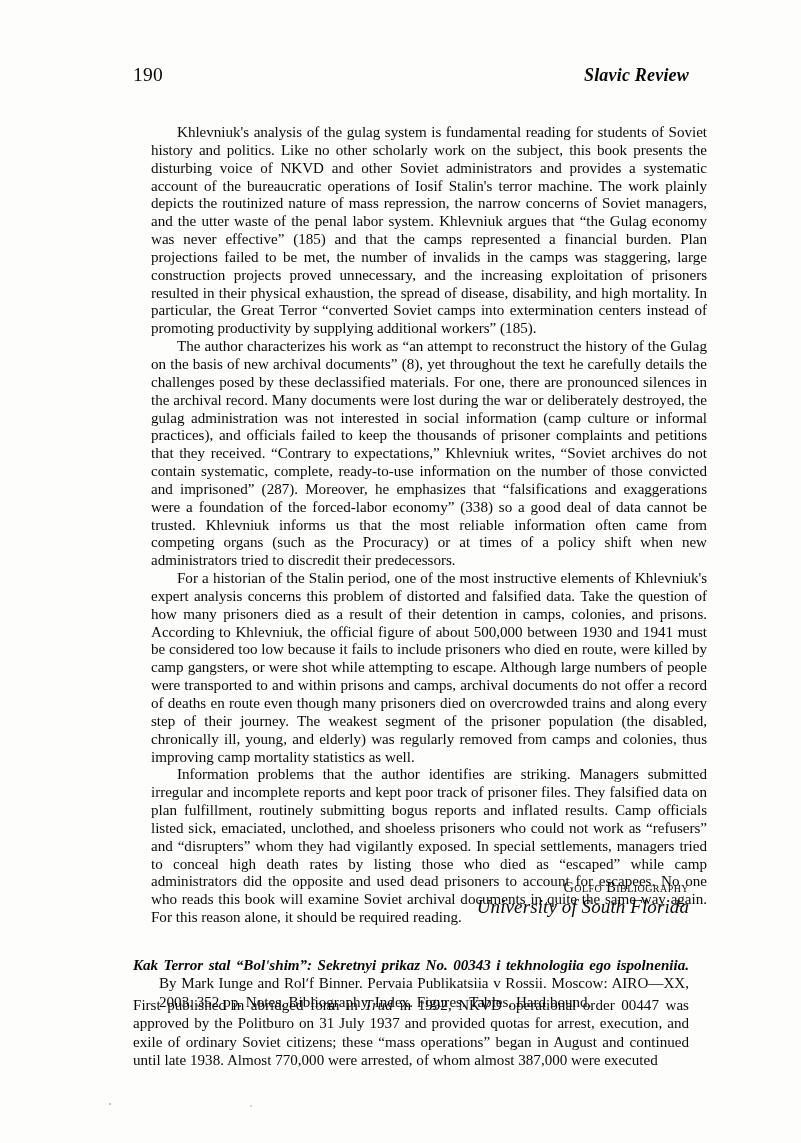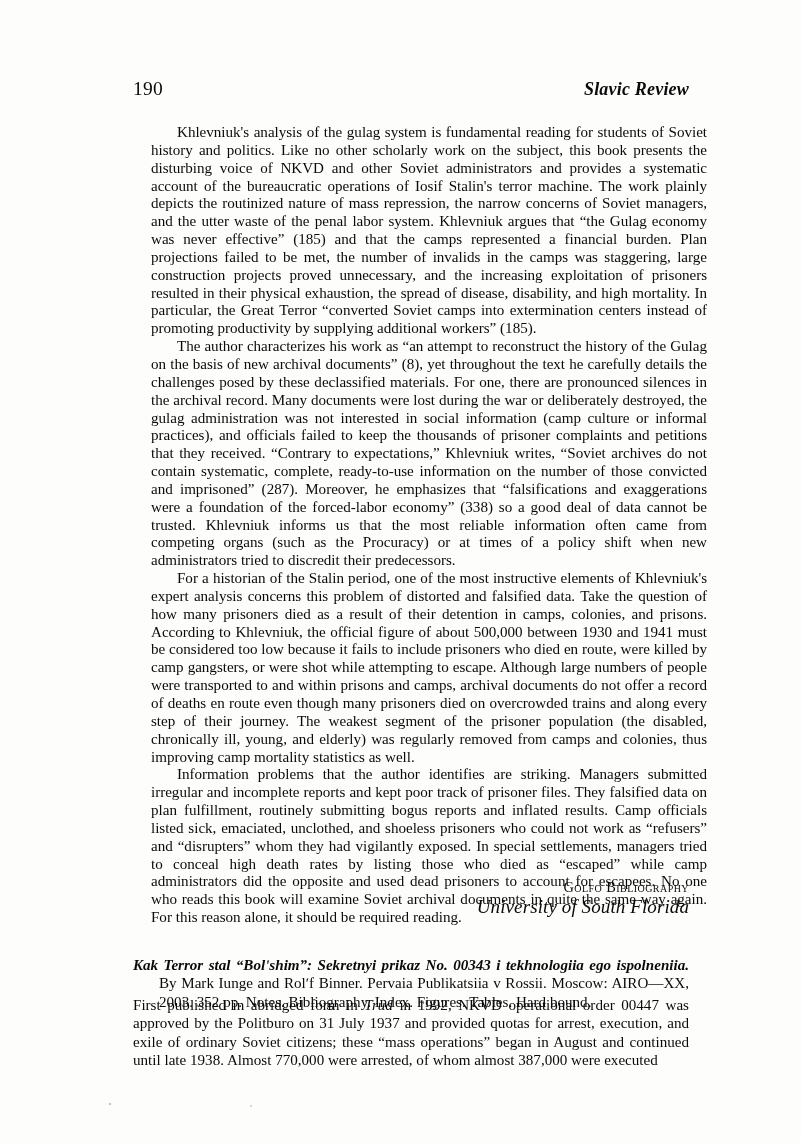--- a/index.html
+++ b/index.html
@@ -29,21 +29,21 @@
       radial-gradient(circle at 78% 42%, rgba(0,0,0,0.010) 0 1px, transparent 2px),
       radial-gradient(circle at 34% 77%, rgba(0,0,0,0.010) 0 1px, transparent 2px),
       radial-gradient(circle at 62% 91%, rgba(0,0,0,0.012) 0 1px, transparent 2px);
     pointer-events: none;
   }
 
   
   .running-head {
     position: absolute;
     left: 133px;
-    top: 78px;
+    top: 64px;
     width: 556px;
     display: flex;
     justify-content: space-between;
     align-items: baseline;
   }
   .folio {
     font-size: 19.5px;
     letter-spacing: 0.2px;
   }
   .journal-title {

